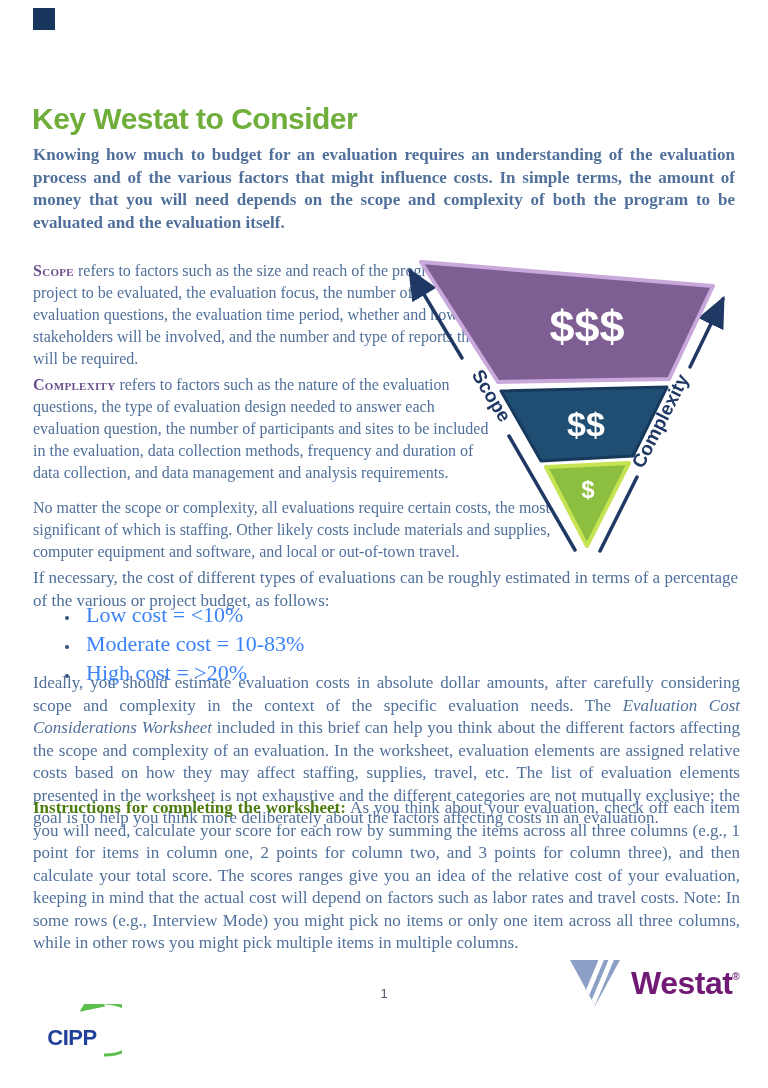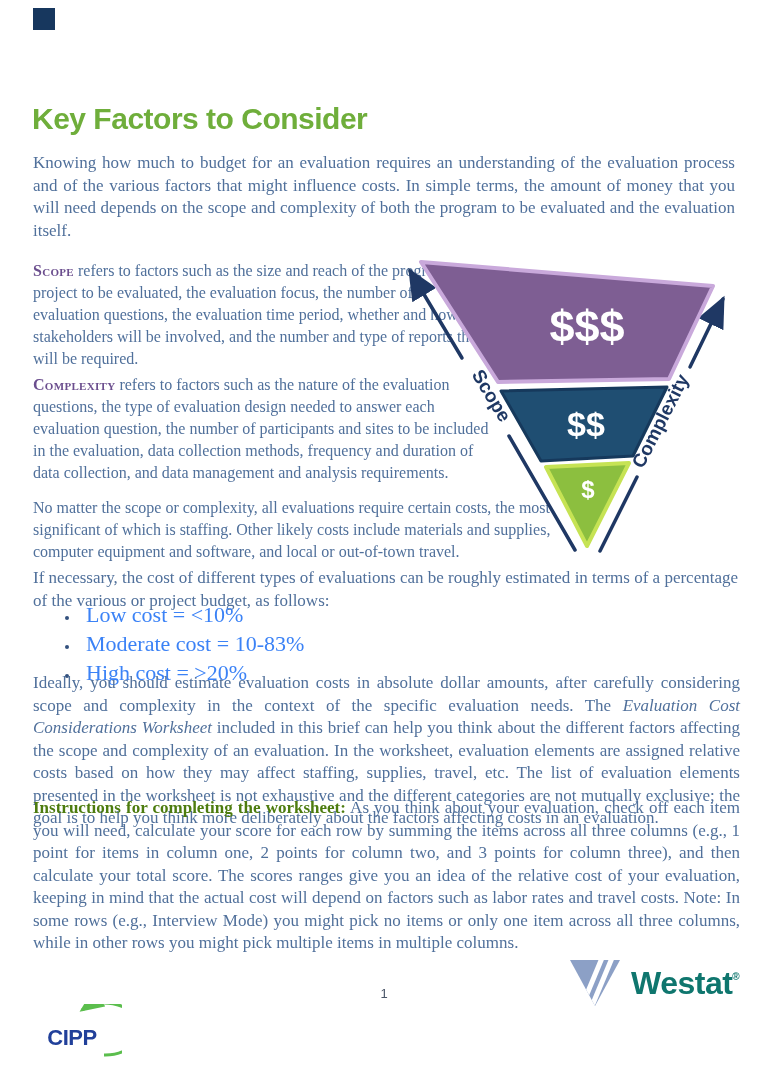--- a/index.html
+++ b/index.html
@@ -42,38 +42,38 @@
   .funnel svg{display:block;width:100%;height:100%;}
   .axis-label{
     font-family:"Liberation Sans",sans-serif;font-weight:600;font-size:19px;fill:#1F3864;
   }
   .dollar{font-family:"Liberation Sans",sans-serif;font-weight:700;fill:#ffffff;}
   .footer-cipp{position:absolute;left:30px;top:1004px;width:92px;height:72px;}
   .cipp-text{font-family:"Liberation Sans",sans-serif;font-weight:700;font-size:22px;fill:#21409A;letter-spacing:-0.5px;}
   .footer-westat{position:absolute;left:570px;top:958px;display:flex;align-items:center;gap:9px;}
   .westat-word{
     font-family:"Liberation Sans",sans-serif;font-weight:700;font-size:32px;
-    color:#0f766e;letter-spacing:-0.5px;line-height:1;
+    color:#701a75;letter-spacing:-0.5px;line-height:1;
   }
   .westat-word sup{font-size:10px;vertical-align:14px;}
   .page-num{
     position:absolute;left:0;right:0;top:986px;text-align:center;
     font-family:"Liberation Sans",sans-serif;font-size:13px;color:#4A5568;
   }
 </style>
 </head>
 <body>
 
 <div class="page">
 
   <div class="corner-square"></div>
 
-  <h2 class="subtitle">Key Factors to Consider</h2>
+  <h2 class="subtitle">Key Westat to Consider</h2>
 
-  <p class="body just" style="top:152px;width:702px;">Knowing how much to budget for an evaluation requires an understanding of the evaluation process and of the various factors that might influence costs.  In simple terms, the amount of money that you will need depends on the scope and complexity of both the program to be evaluated and the evaluation itself.</p>
+  <p class="body just" style="top:144px;width:702px;font-weight:bold;">Knowing how much to budget for an evaluation requires an understanding of the evaluation process and of the various factors that might influence costs.  In simple terms, the amount of money that you will need depends on the scope and complexity of both the program to be evaluated and the evaluation itself.</p>
 
   <p class="body narrow" style="top:260px;width:448px;"><span class="term">Scope</span><span> refers to factors such as the size and reach of the program or project to be evaluated, the evaluation focus, the number of evaluation questions, the evaluation time period, whether and how stakeholders will be involved, and the number and type of reports that will be required.</span></p>
 
   <p class="body narrow" style="top:374px;width:462px;"><span class="term">Complexity</span><span> refers to factors such as the nature of the evaluation questions, the type of evaluation design needed to answer each evaluation question, the number of participants and sites to be included in the evaluation, data collection methods, frequency and duration of data collection, and data management and analysis requirements.</span></p>
 
   <p class="body narrow" style="top:497px;width:545px;">No matter the scope or complexity, all evaluations require certain costs, the most significant of which is staffing.  Other likely costs include materials and supplies, computer equipment and software, and local or out-of-town travel.</p>
 
   <p class="body just" style="top:567px;width:705px;">If necessary, the cost of different types of evaluations can be roughly estimated in terms of a percentage of the various or project budget, as follows:</p>
 
   <ul class="costs">

